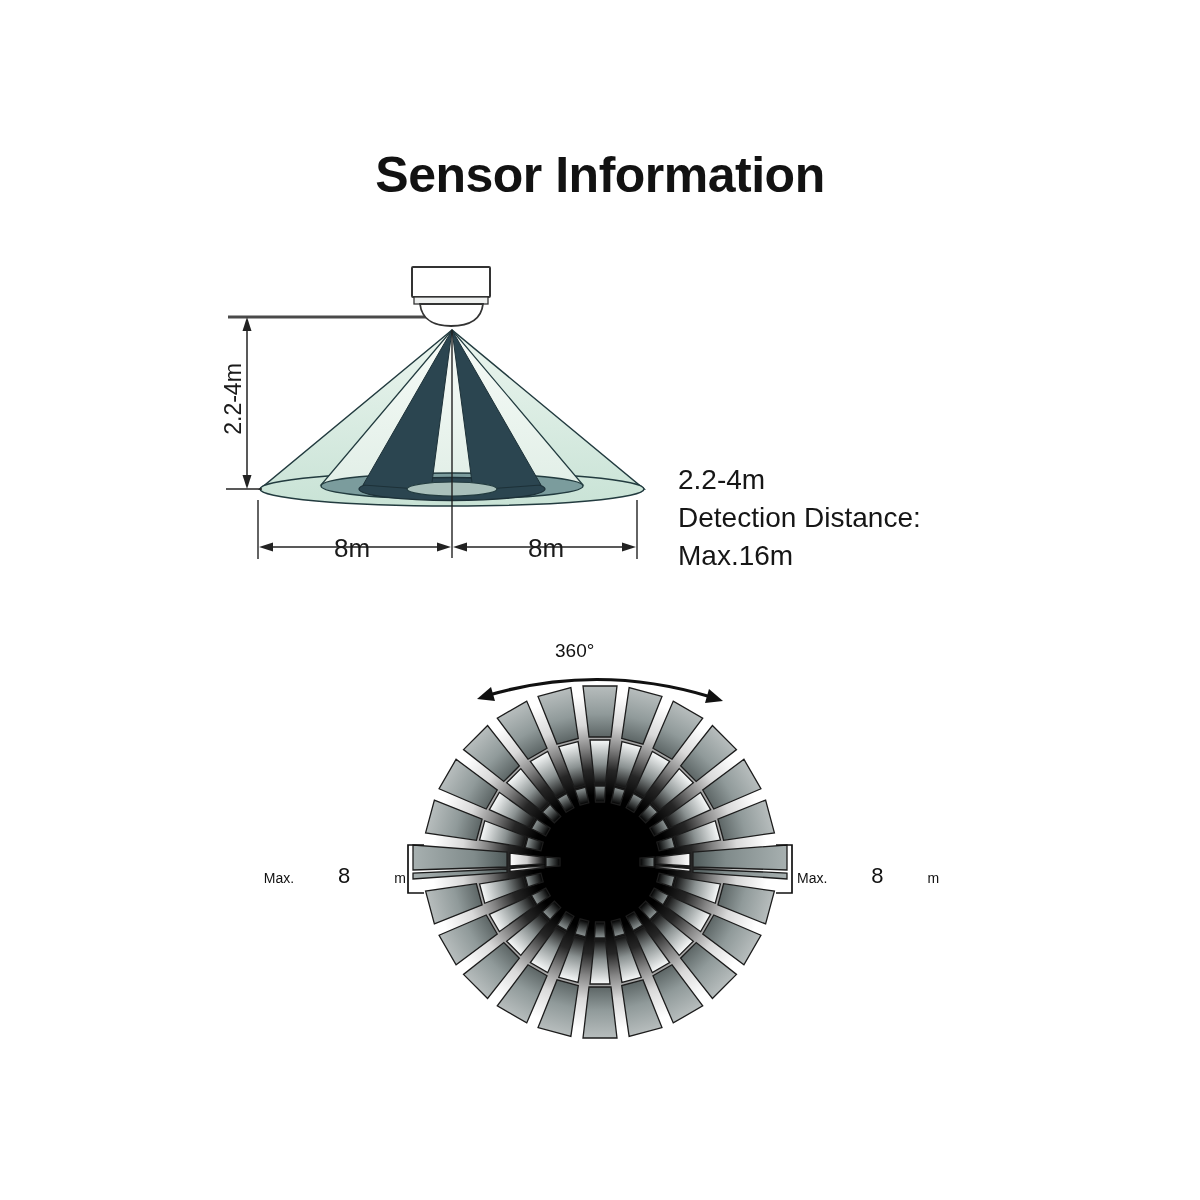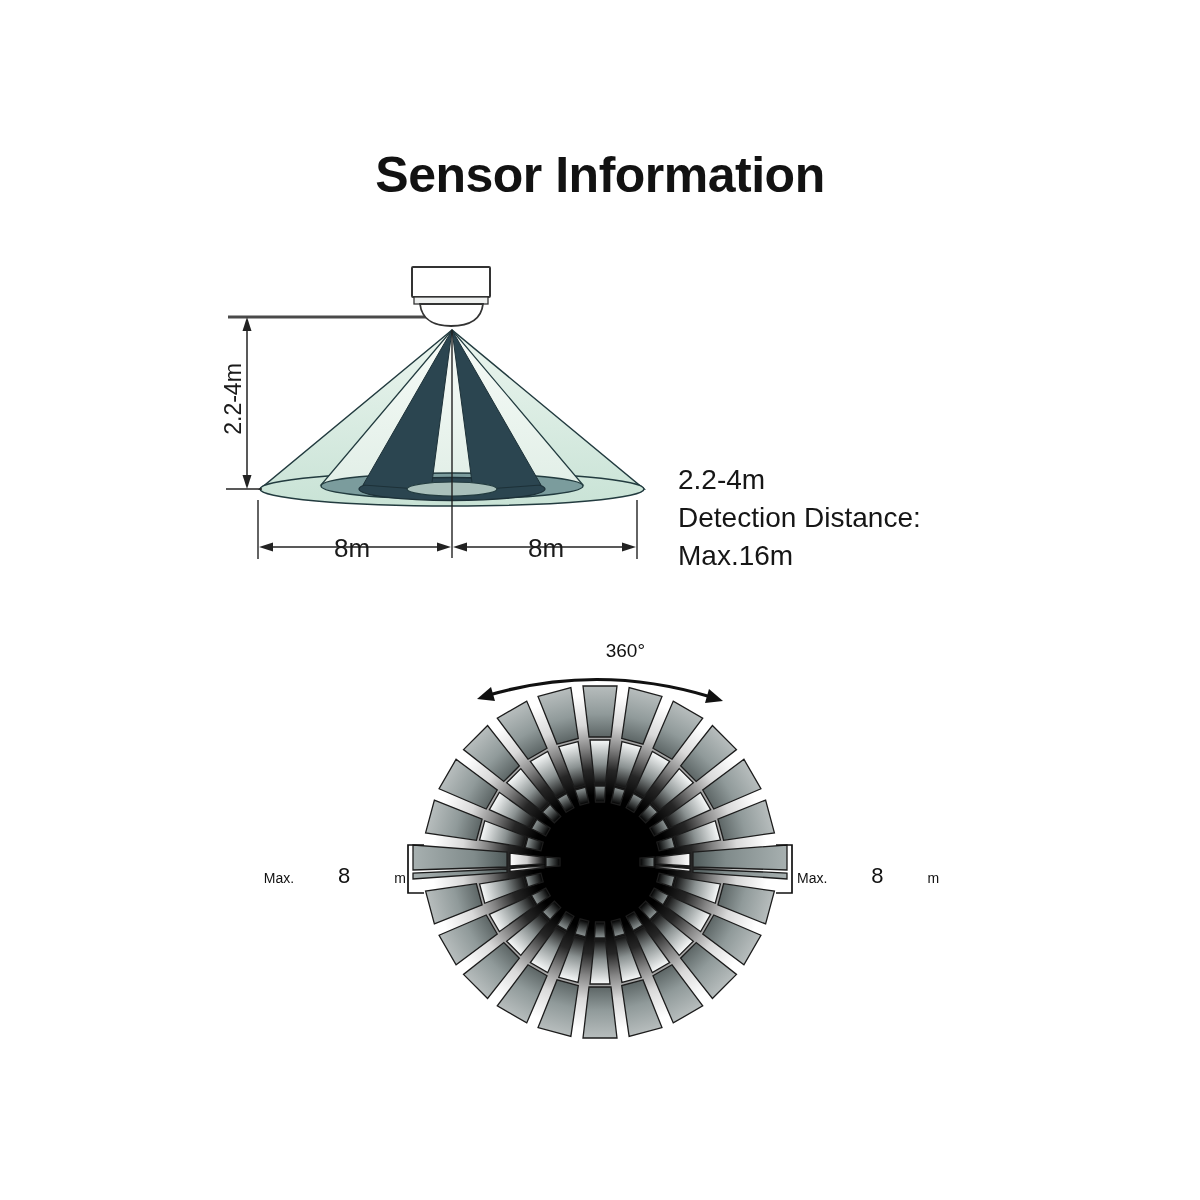--- a/index.html
+++ b/index.html
@@ -6,21 +6,21 @@
   body{font-family:"Liberation Sans", sans-serif; color:#111;}
   #page{position:relative;width:1200px;height:1200px;background:#fff;overflow:hidden;}
   .abs{position:absolute;}
   #title{top:146px;left:0;width:1200px;text-align:center;font-size:50px;font-weight:700;letter-spacing:-0.5px;color:#121212;}
   #rot-label{left:160px;top:386px;width:146px;height:26px;display:flex;align-items:center;justify-content:center;
              transform:rotate(-90deg);font-size:23px;color:#1a1a1a;}
   .dim-label{top:513px;width:70px;text-align:center;font-size:26px;color:#1a1a1a;margin-top:20px;}
   #dim-left{left:317px;}
   #dim-right{left:511px;}
   #info{left:678px;top:461px;font-size:28px;line-height:38px;color:#161616;}
-  #deg-label{left:555px;top:640px;width:90px;text-align:right;font-size:19px;color:#111;}
+  #deg-label{left:555px;top:640px;width:90px;text-align:left;font-size:19px;color:#111;}
   .max-label{top:863px;height:30px;display:flex;align-items:baseline;font-size:14px;color:#111;white-space:nowrap;gap:44px;}
   .max-label .big{font-size:22px;}
   #max-left{left:334px;width:72px;justify-content:flex-end;}
   #max-right{left:797px;width:90px;justify-content:flex-start;}
   svg{display:block;}
 </style>
 </head>
 <body>
 
 <div id="page">

